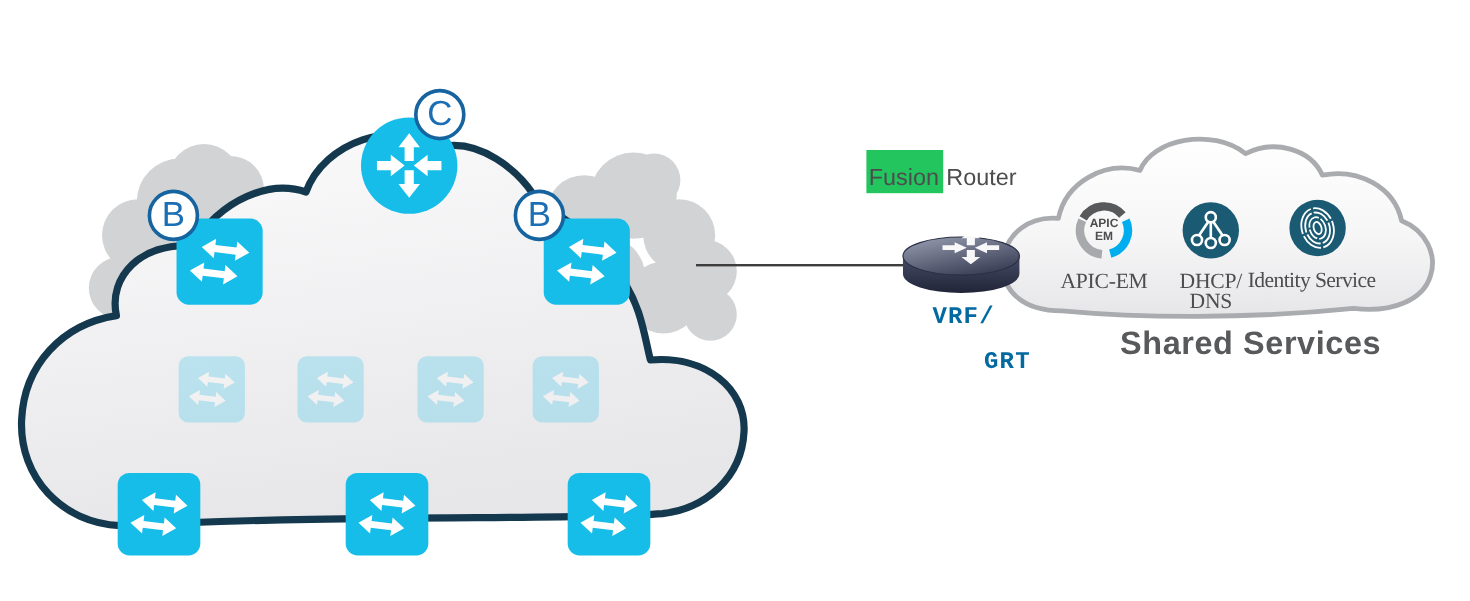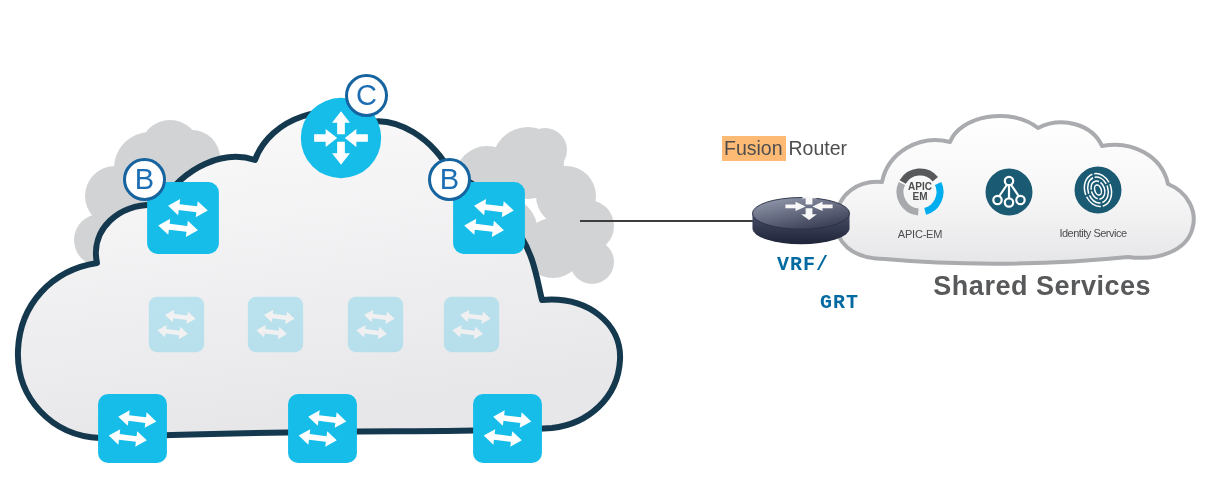--- a/index.html
+++ b/index.html
@@ -8,29 +8,29 @@
   .abs{position:absolute;}
   svg{display:block;}
   .node-label{
     position:absolute;width:43px;height:43px;border-radius:50%;
     background:#fff;border:3px solid #15639f;box-sizing:border-box;
     color:#1b6db4;font-size:29px;font-weight:400;line-height:36px;text-align:center;
     z-index:6;
   }
   .conn-line{position:absolute;height:2px;background:#3d3d3d;z-index:1;}
   .fusion-label{position:absolute;font-size:19.5px;color:#4d4d4f;z-index:7;white-space:nowrap;}
-  .fusion-label .hl{background:#fdba74;padding:1px 3px 2px 2px;}
+  .fusion-label .hl{background:#22c55e;padding:12px 3px 2px 2px;}
   .fusion-label .rest{margin-left:3px;margin-top:40px;}
   .vrf-text{
     position:absolute;font-family:"Liberation Mono", monospace;font-weight:bold;
     font-size:20px;color:#0369a1;z-index:7;letter-spacing:1px;white-space:nowrap;
   }
   .svc-label{
-    position:absolute;font-size:11px;color:#4d4d4f;text-align:center;z-index:7;
-    letter-spacing:-0.2px;line-height:17px;white-space:nowrap;
+    position:absolute;font-size:18px;color:#4d4d4f;text-align:center;z-index:7;
+    letter-spacing:-0.2px;line-height:17px;white-space:nowrap;font-family:Liberation Serif, serif;
   }
   .shared-title{
     position:absolute;font-size:27px;font-weight:bold;color:#58595b;
     text-align:right;z-index:7;letter-spacing:0.5px;white-space:nowrap;
   }
   .sw{position:absolute;z-index:4;}
   .sw.faded{opacity:0.24;z-index:3;}
 </style>
 </head>
 <body>
@@ -216,17 +216,21 @@
     <circle cx="24" cy="24" r="23.5" fill="#1a5a73"></circle>
     <g stroke="#ffffff" stroke-width="1.5" fill="none" transform="rotate(-18 24 24)">
       <ellipse cx="24" cy="24" rx="3.2" ry="5.2"></ellipse>
       <ellipse cx="24" cy="24" rx="6.6" ry="9.2" stroke-dasharray="14 1.6 10 1.6"></ellipse>
       <ellipse cx="24" cy="24" rx="10" ry="13.2" stroke-dasharray="18 1.8 14 1.8"></ellipse>
       <ellipse cx="24" cy="24" rx="13.2" ry="16.8" stroke-dasharray="24 2 18 2"></ellipse>
     </g>
   </svg>
 
   <div class="svc-label" style="left:860px;top:226px;width:120px">APIC-EM</div>
+  <div class="svc-label" style="left:959px;top:226px;width:100px">
+    <div>DHCP/</div>
+    <div>DNS</div>
+  </div>
   <div class="svc-label" style="left:1028px;top:225px;width:130px;letter-spacing:-0.5px">Identity Service</div>
 
   <div class="shared-title" style="left:871px;top:271px;width:280px">Shared Services</div>
 
 </div>
 
 </body></html>

